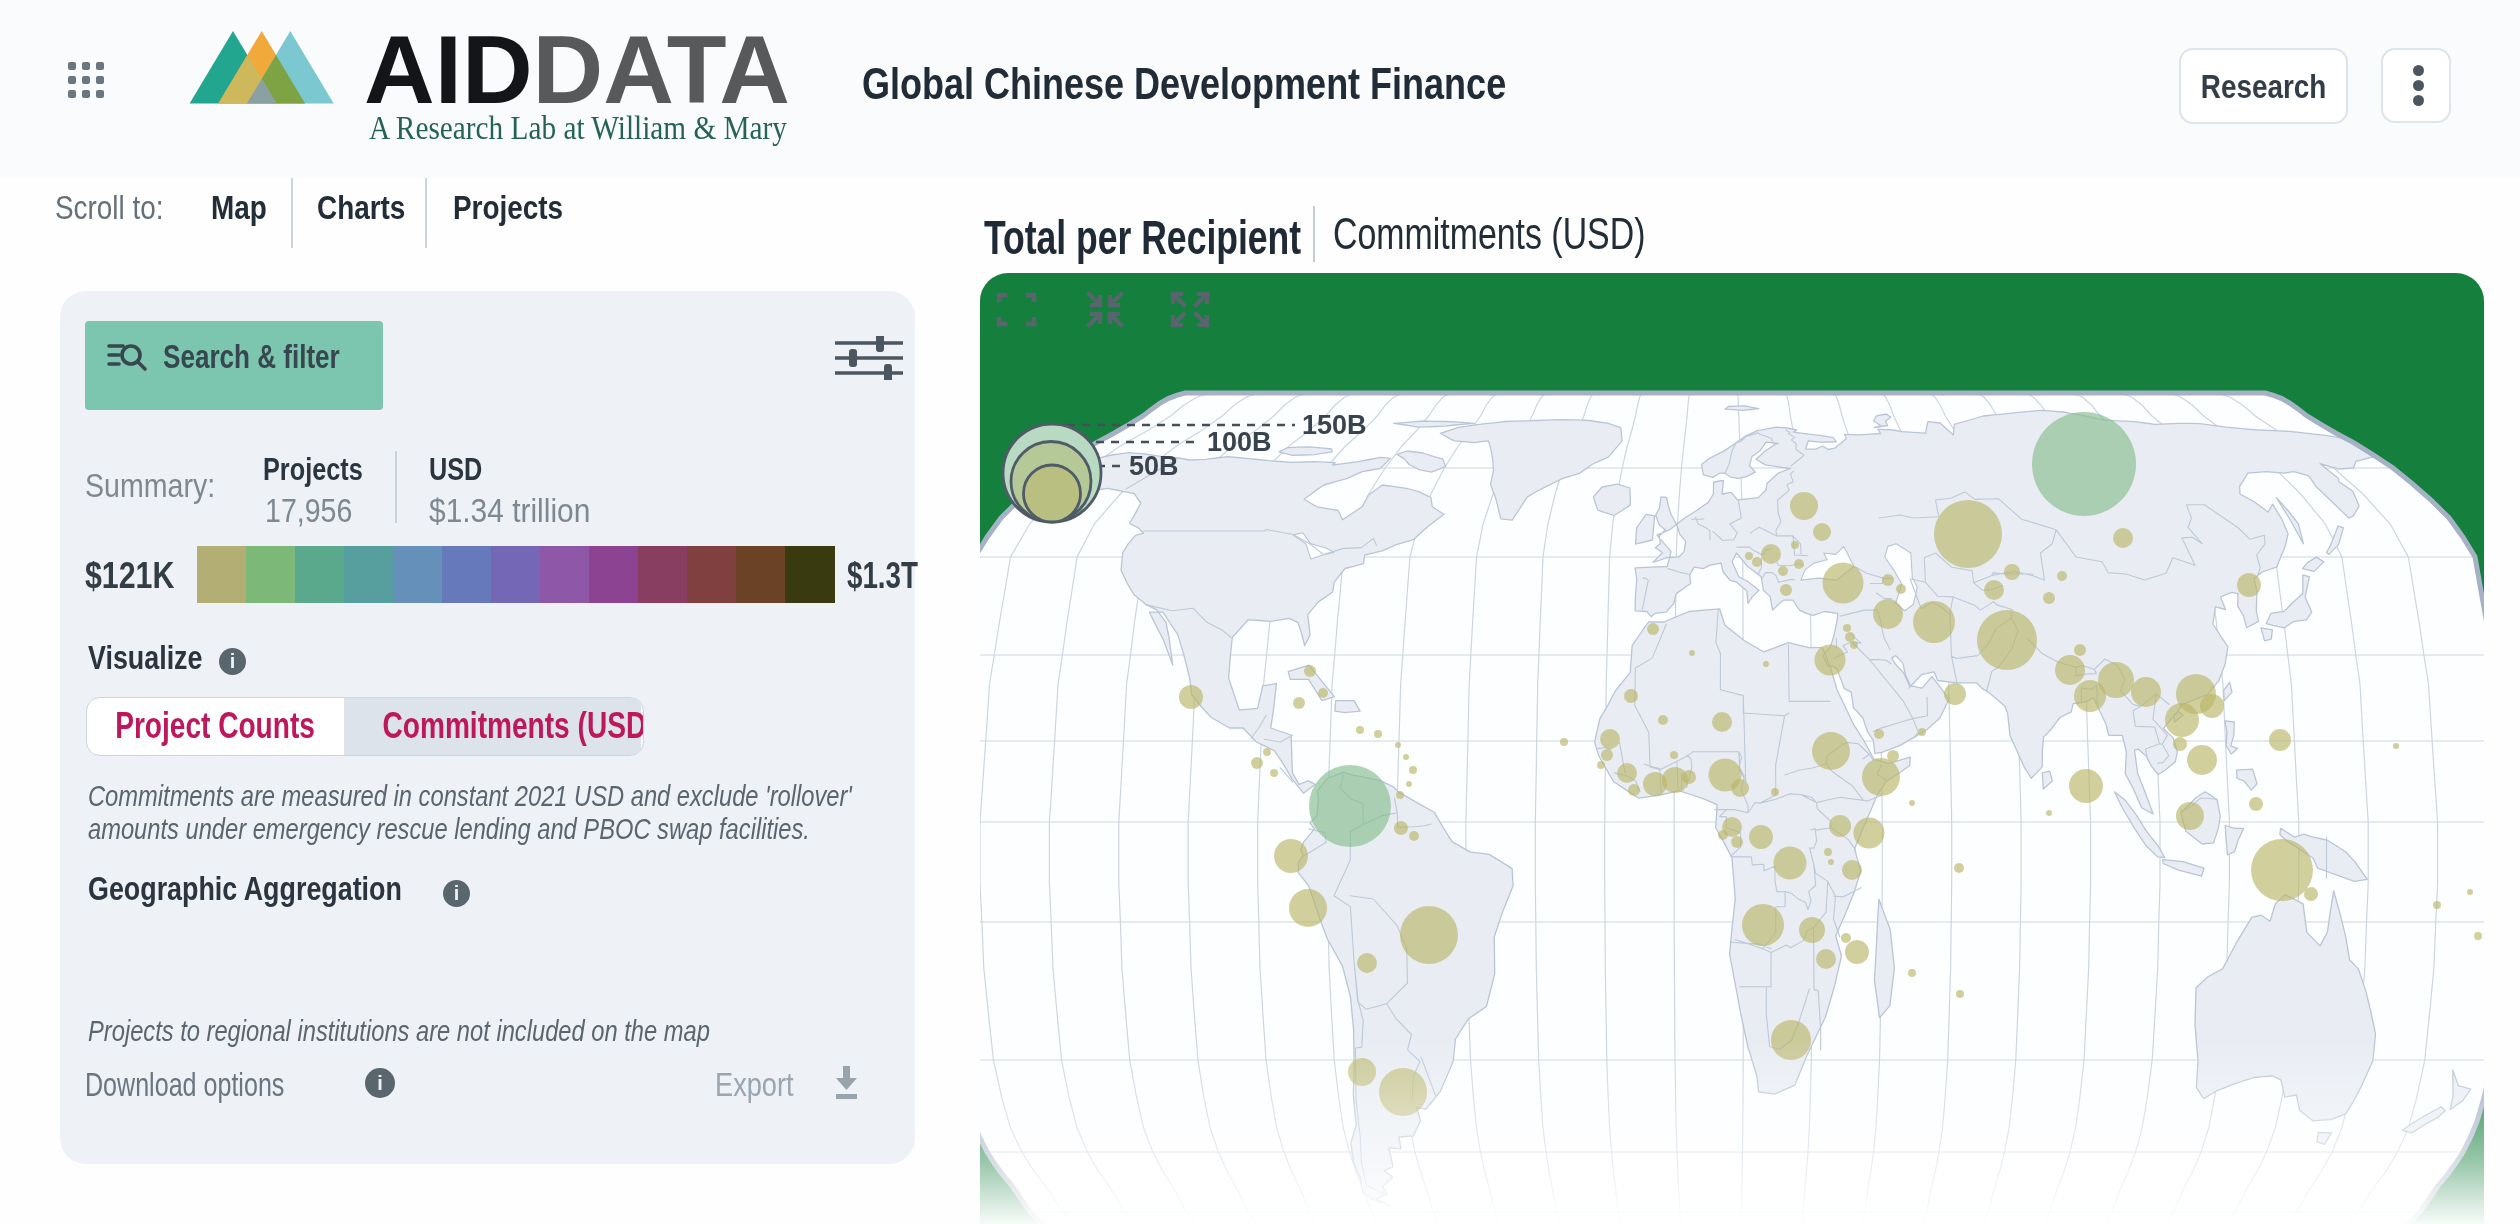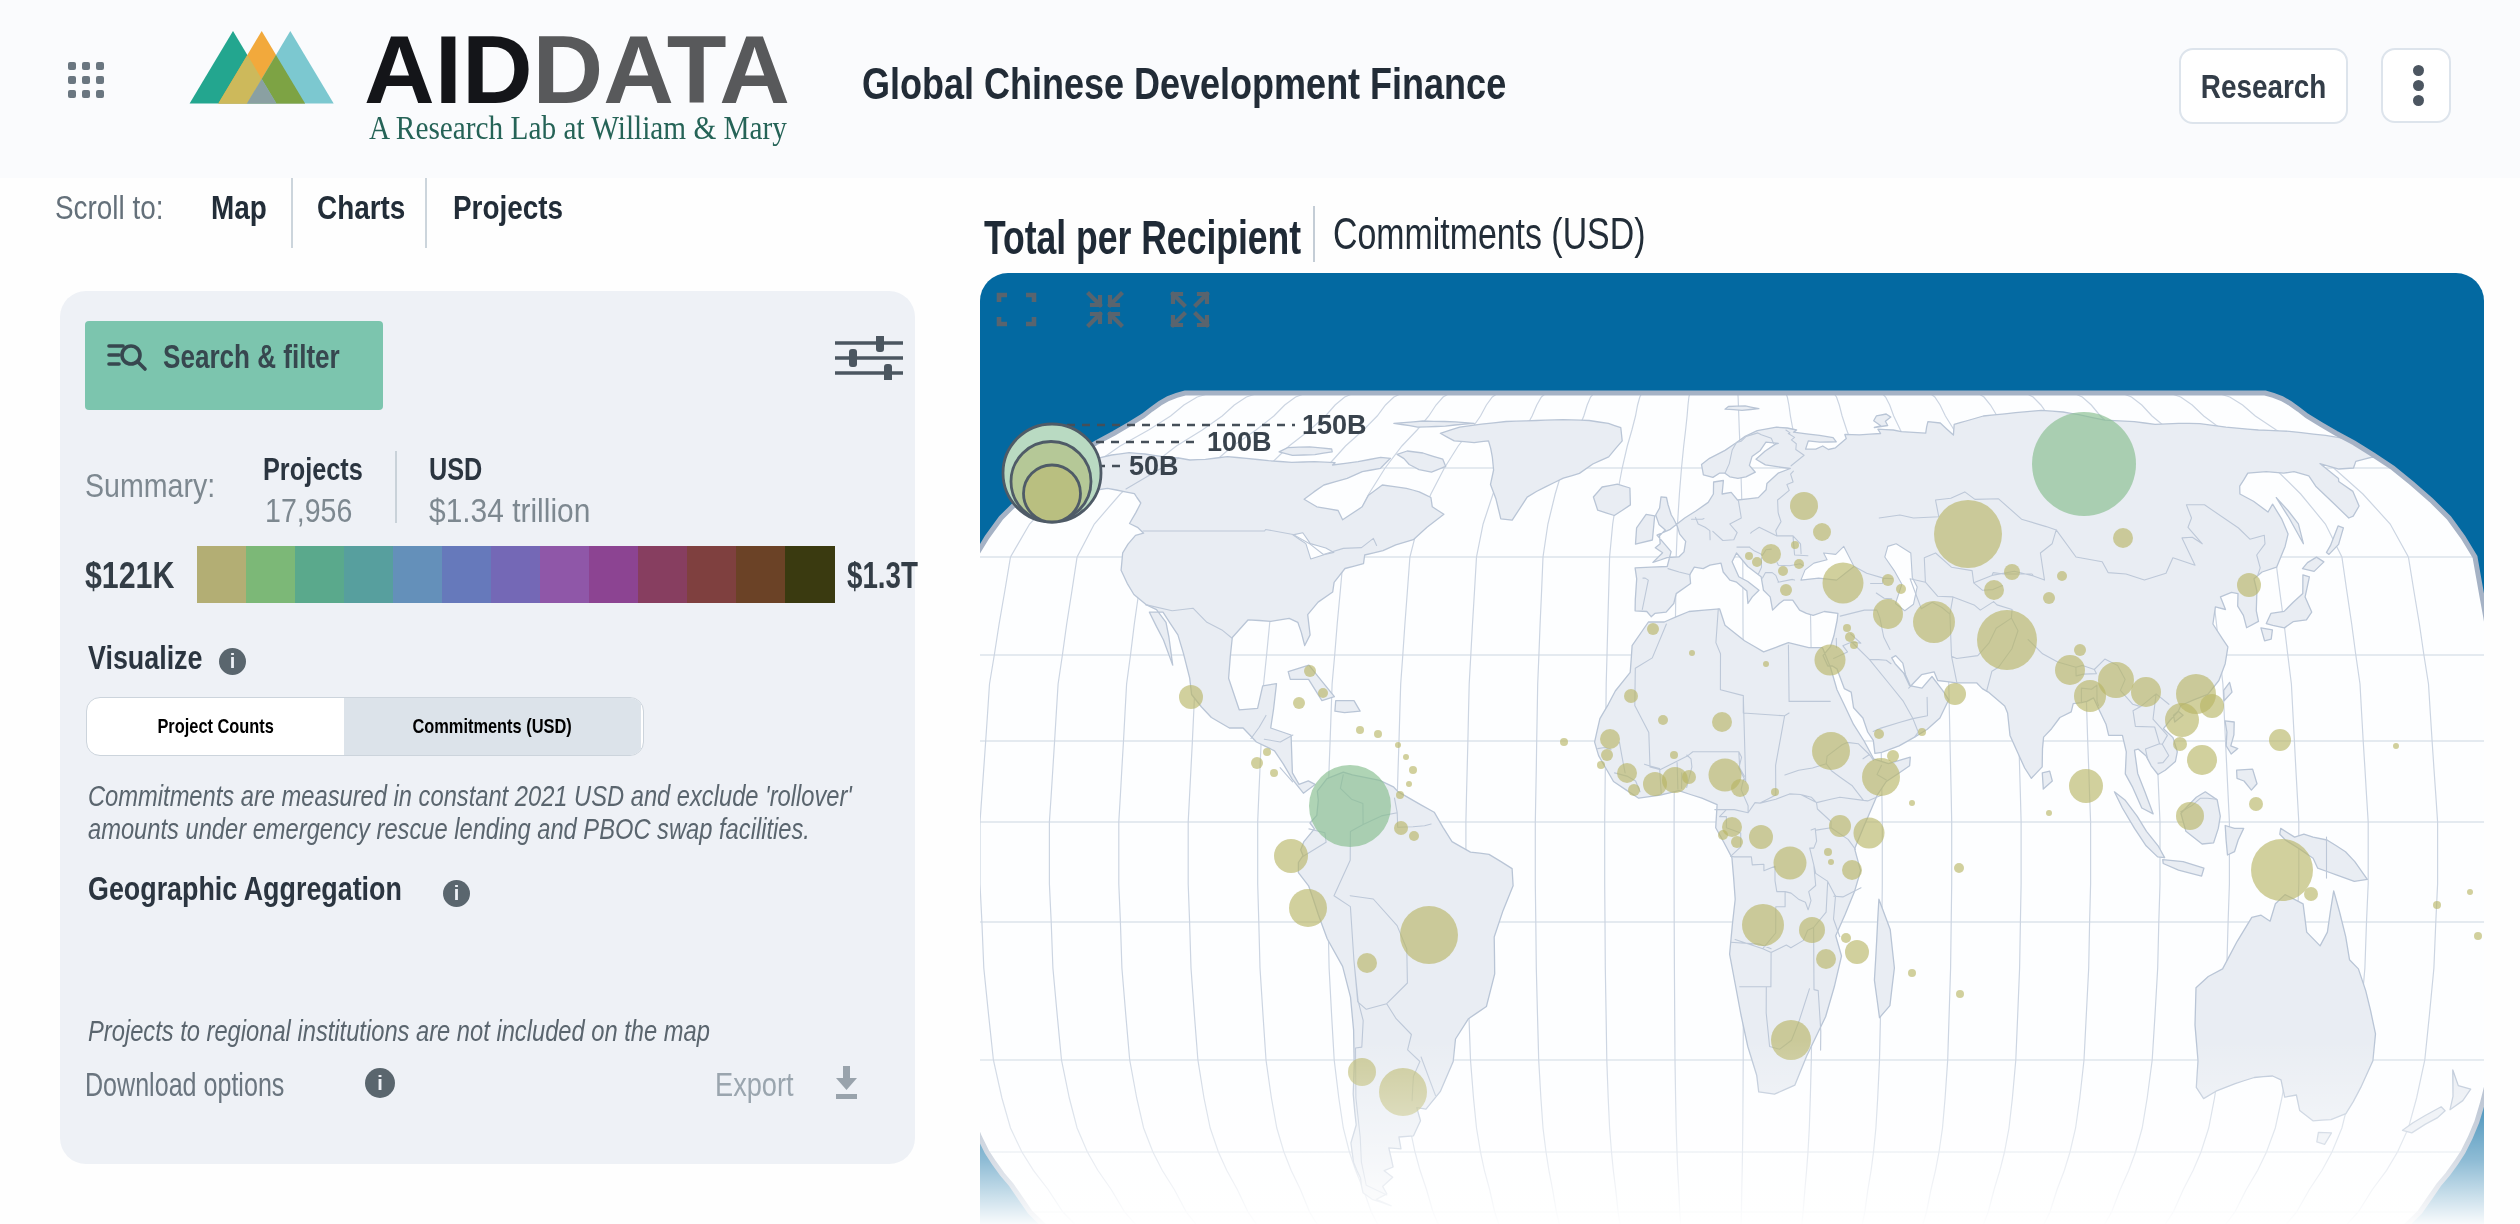--- a/index.html
+++ b/index.html
@@ -18,26 +18,26 @@
 #nav .lnk { position:absolute; top:10px; font-size:34px; font-weight:700; color:#222d38; transform:scaleX(0.82); transform-origin:0 50%; }
 #nav .div { position:absolute; top:0; width:2px; height:70px; background:#ccd5dc; }
 #panel { position:absolute; left:60px; top:291px; width:855px; height:873px; background:#eef1f6; border-radius:26px; }
 #searchbtn { position:absolute; left:25px; top:30px; width:298px; height:89px; background:#7cc5ae; border-radius:4px;text-decoration:underline; }
 #searchbtn .t { position:absolute; left:78px; top:17px; font-size:33px; font-weight:700; color:#37474f; transform:scaleX(0.79); transform-origin:0 50%; white-space:nowrap; }
 .sechead { font-size:34px; font-weight:700; color:#2b3540; position:absolute; transform:scaleX(0.79); transform-origin:0 50%; white-space:nowrap; }
 .graytxt { color:#7d8890; position:absolute; transform:scaleX(0.84); transform-origin:0 50%; white-space:nowrap; }
 .itxt { position:absolute; font-size:30px; font-style:italic; color:#5a656e; transform:scaleX(0.79); transform-origin:0 50%; white-space:nowrap; }
 .info { position:absolute; width:27px; height:27px; background:#5a666e; border-radius:50%; color:#eef1f6; font-size:20px; font-weight:700; text-align:center; line-height:27px; font-style:normal; }
 .toggle { position:absolute; border:1.5px solid #ccd4dc; border-radius:14px; background:#fff; overflow:hidden; display:flex; }
-.toggle .seg { font-size:21px; font-weight:700; color:#000000; text-align:center; line-height:55px; } .toggle .seg span{display:inline-block;transform:scaleX(0.78);white-space:nowrap;}
+.toggle .seg { font-size:36px; font-weight:700; color:#be185d; text-align:center; line-height:55px; } .toggle .seg span{display:inline-block;transform:scaleX(0.78);white-space:nowrap;}
 .toggle .on { background:#dce3ea; }
 #maptitle { position:absolute; left:984px; top:210px; font-size:48px; font-weight:700; color:#1f2a36; transform:scaleX(0.74); transform-origin:0 50%; white-space:nowrap; }
 #mapsub { position:absolute; left:1333px; top:209px; font-size:44px; font-weight:400; color:#222d38; transform:scaleX(0.77); transform-origin:0 50%; white-space:nowrap; }
 #tdiv { position:absolute; left:1313px; top:206px; width:2px; height:56px; background:#c4cdd6; }
-#mapcard { position:absolute; left:980px; top:273px; width:1504px; height:951px; background:#0369a1; border-radius:28px 28px 0 0; overflow:hidden; }
+#mapcard { position:absolute; left:980px; top:273px; width:1504px; height:951px; background:#15803d; border-radius:28px 28px 0 0; overflow:hidden; }
 </style>
 </head>
 <body>
 <div id="header"></div>
 <div id="gridicon">
     <div style="left:0px;top:0px"></div>
     <div style="left:14px;top:0px"></div>
     <div style="left:28px;top:0px"></div>
     <div style="left:0px;top:14px"></div>
     <div style="left:14px;top:14px"></div>

